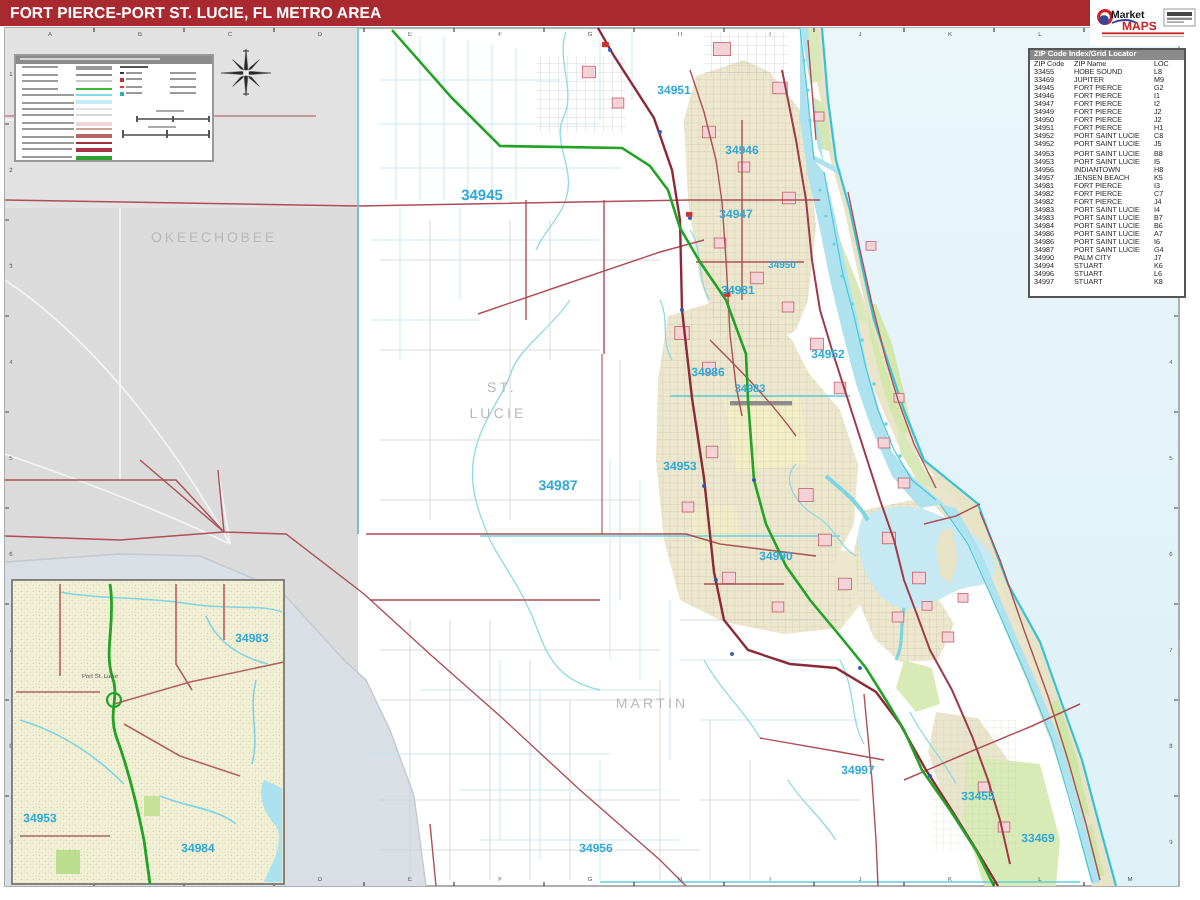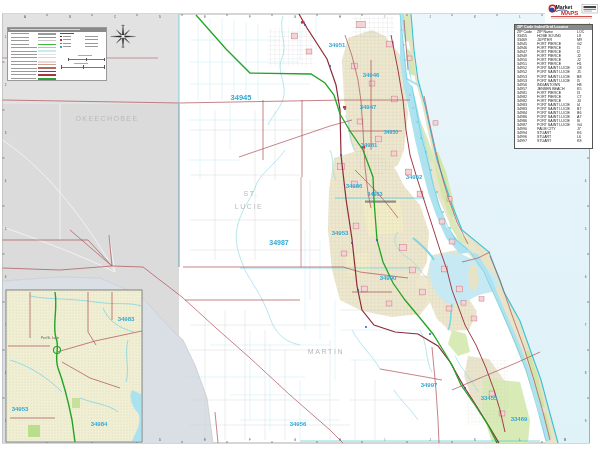--- a/index.html
+++ b/index.html
@@ -386,20 +386,23 @@
     <path d="M110.5,36.5 L121,35.7 L122.5,36.5 L121,37.3 Z"></path>
     <path d="M135.5,36.5 L125,35.7 L123.5,36.5 L125,37.3 Z"></path>
     <path d="M116.3,29.8 L121.2,33.9 L121.8,35 L120.2,34.4 Z"></path>
     <path d="M129.7,29.8 L124.8,33.9 L124.2,35 L125.8,34.4 Z"></path>
     <path d="M116.3,43.2 L121.2,39.1 L121.8,38 L120.2,38.6 Z"></path>
     <path d="M129.7,43.2 L124.8,39.1 L124.2,38 L125.8,38.6 Z"></path>
     <path d="M121.5,25.5 h3 M121.5,47 h3" stroke-width="0.5" fill="none"></path>
   </g>
   <circle cx="123" cy="36.5" r="1.4" fill="#ededed"></circle>
 </svg>
+<div id="hdr">
+      <span>FORT PIERCE-PORT ST. LUCIE, FL METRO AREA</span>
+    </div>
 
 <div id="logo">
   <svg width="55" height="23" viewBox="0 0 55 23">
     <circle cx="7.5" cy="8.5" r="3.2" fill="none" stroke="#cc2222" stroke-width="1.6"></circle>
     <circle cx="7" cy="10" r="2.4" fill="#334499"></circle>
     <text x="10.5" y="8.8" font-size="5.2" font-weight="bold" fill="#111">Market</text>
     <path d="M11,11.5 C15,9.5 20,9.5 23,11.5" stroke="#334499" stroke-width="0.9" fill="none"></path>
     <text x="16" y="14.8" font-size="6" font-weight="bold" fill="#cc2222">MAPS</text>
     <rect x="37" y="4.5" width="15.5" height="8.5" fill="#fff" stroke="#999" stroke-width="0.5"></rect>
     <rect x="38.5" y="6" width="12.5" height="2" fill="#444"></rect>

